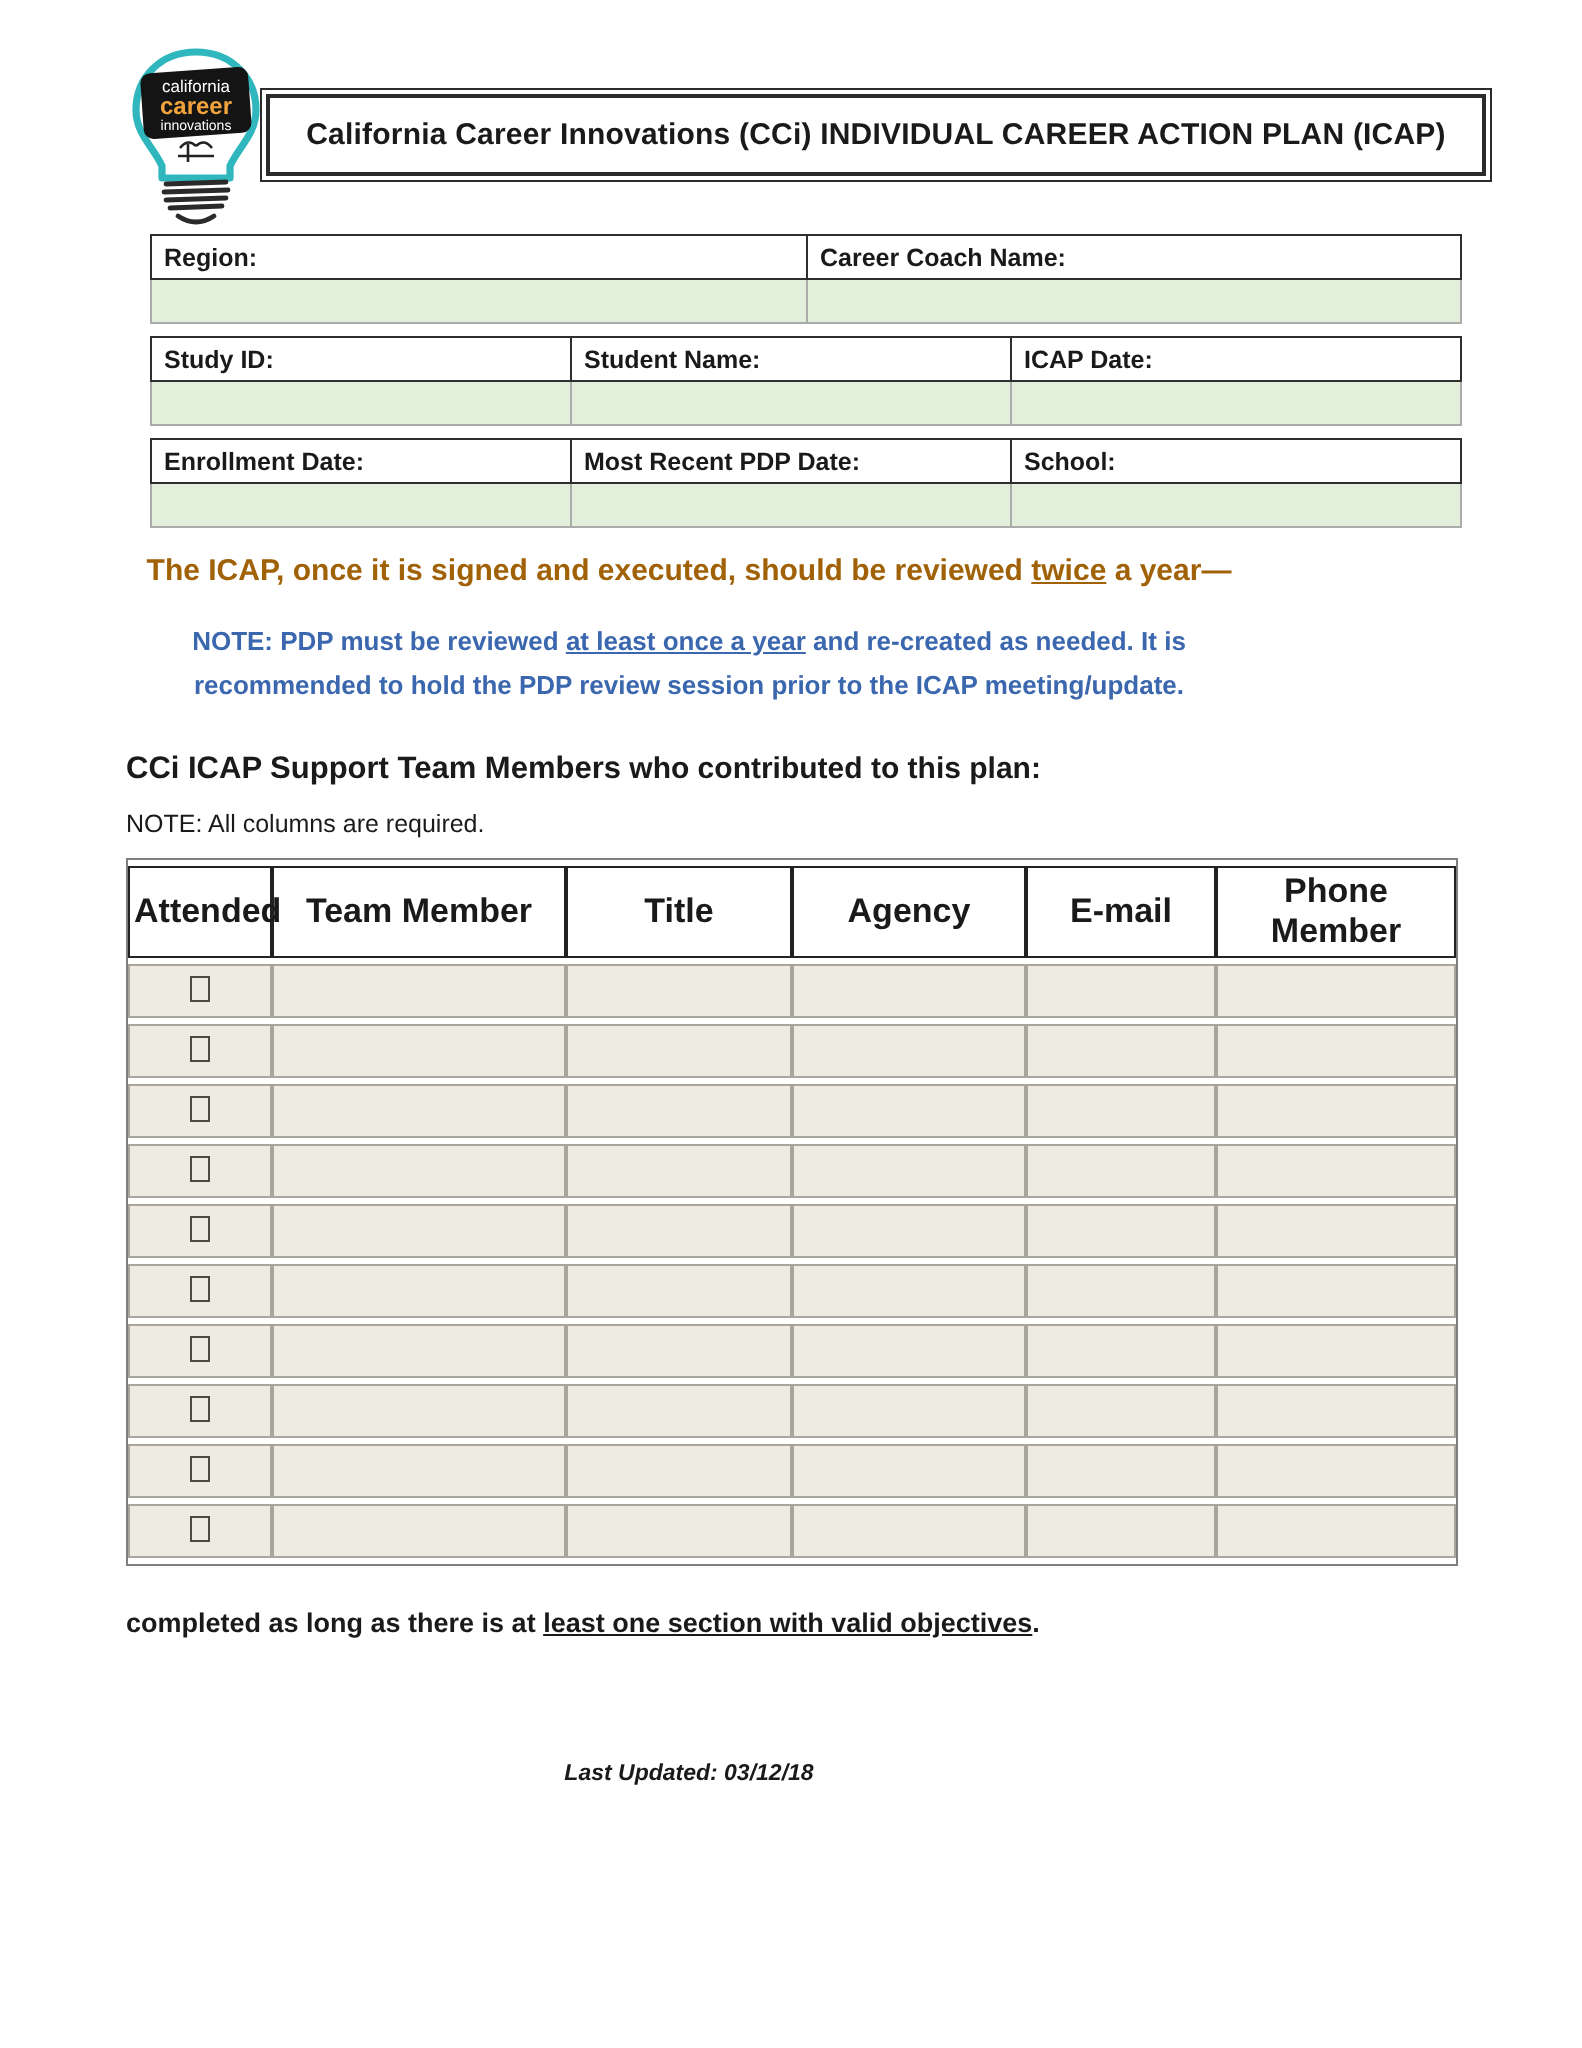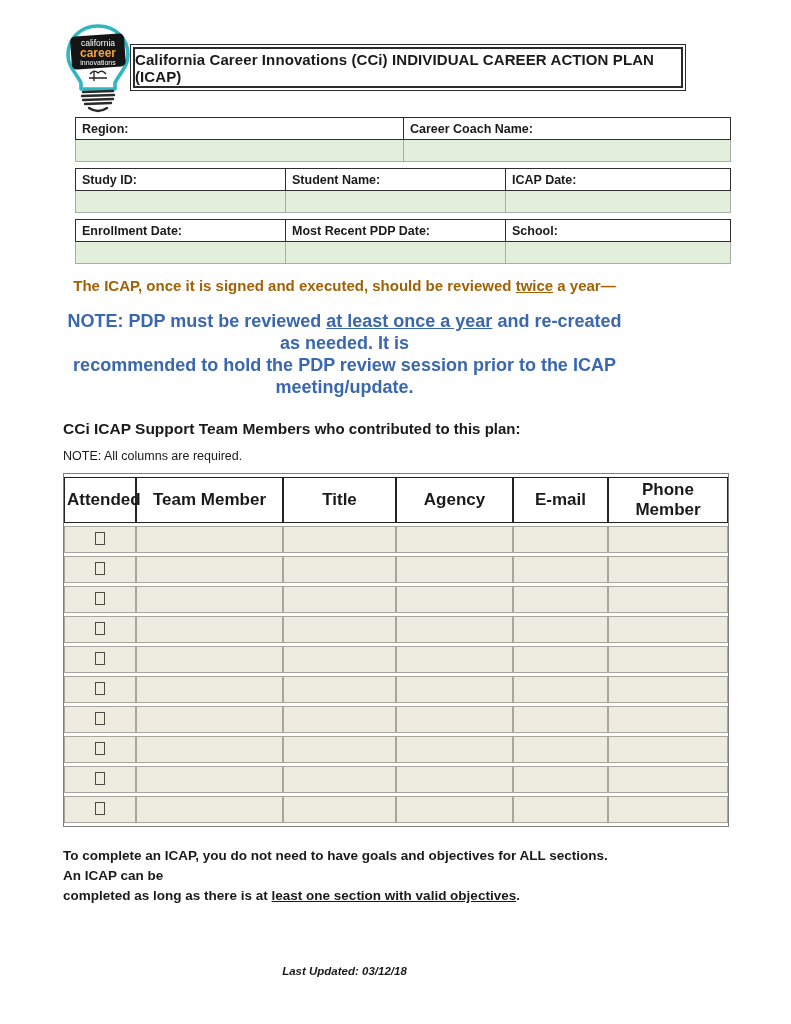--- a/index.html
+++ b/index.html
@@ -1,38 +1,38 @@
 <!DOCTYPE html>
 <html><head>
 <meta charset="utf-8">
 <style>
   * { margin:0; padding:0; box-sizing:border-box; }
   html,body { width:791px; height:1024px; background:#ffffff; }
   body { font-family:"Liberation Sans", sans-serif; color:#1a1a1a; position:relative; overflow:hidden; }
 
   
   .logo-wrap { position:absolute; left:56px; top:22px; width:84px; height:96px; }
-  .titlebox-outer { position:absolute; left:130px; top:44px; width:556px; height:47px; border:1px solid #2b2b2b; padding:2px; background:#fff; }
+  .titlebox-outer { position:absolute; left:130px; top:44px; width:616px; height:47px; border:1px solid #2b2b2b; padding:2px; background:#fff; }
   .titlebox-inner { width:100%; height:100%; border:2px solid #2b2b2b; display:flex; align-items:center; justify-content:center; }
   .titlebox-inner .title { font-size:15px; font-weight:bold; letter-spacing:.1px; }
 
   
   .main { position:absolute; left:0; top:117px; width:663px; padding:0 37px 0 63px; }
 
   
   .info-form { margin-left:12px; width:655px; }
   .info-section { border-collapse:collapse; table-layout:fixed; width:655px; margin-bottom:6px; }
   .info-section td { height:22px; vertical-align:middle; }
   .info-section td.lbl { border:1px solid #2e2e2e; font-size:12.5px; font-weight:bold; padding:2px 6px; background:#fff; }
   .info-section td.inp { border:1px solid #ababab; background:#E2EFDA; padding:2px 6px; font-size:12.5px; }
 
   
   .notice-red { margin-top:13px; text-align:center; font-weight:bold; font-size:15px; color:#a16207; }
   .notice-red .l1 { margin-bottom:11px; }
-  .notice-blue { margin-top:16px; text-align:center; font-weight:bold; font-size:18px; color:#3A67AE; line-height:22px; }
+  .notice-blue { margin-top:16px; text-align:center; font-weight:bold; font-size:13px; color:#3A67AE; line-height:22px; }
   .uline { text-decoration:underline; }
 
   
   .team-heading { margin-top:22px; font-weight:bold; font-size:15.5px; }
   .team-heading .rest { font-size:15px; }
   .team-note { margin-top:11px; font-weight:normal; font-size:12.5px; }
   .team-table { margin-top:10px; border-collapse:separate; border-spacing:0 3px; table-layout:fixed; width:664px; border:1px solid #7f7f7f; }
   .team-table th { border:1px solid #222; background:#fff; font-size:17px; font-weight:bold; height:26px; text-align:center; padding:2px; }
   .team-table td { border:1px solid #a8a69c; background:#EEECE1; height:27px; text-align:center; vertical-align:middle; font-size:12px; }
   .cbx { display:inline-block; width:10px; height:13px; border:1.5px solid #4c4a42; background:transparent; }
@@ -241,19 +241,18 @@
       <td></td>
       <td></td>
       <td></td>
       <td></td>
       <td></td>
     </tr>
       </tbody>
   </table>
 
   <div class="completion">
-    <div>To complete an ICAP, you do not need to have goals and objectives for ALL sections. An ICAP can be</div>
     <div><span>completed as long as there is at </span><span class="uline">least one section with valid objectives</span><span>.</span></div>
   </div>
 
   <div class="footer">Last Updated: 03/12/18</div>
 
 </div>
 
 </body></html>

